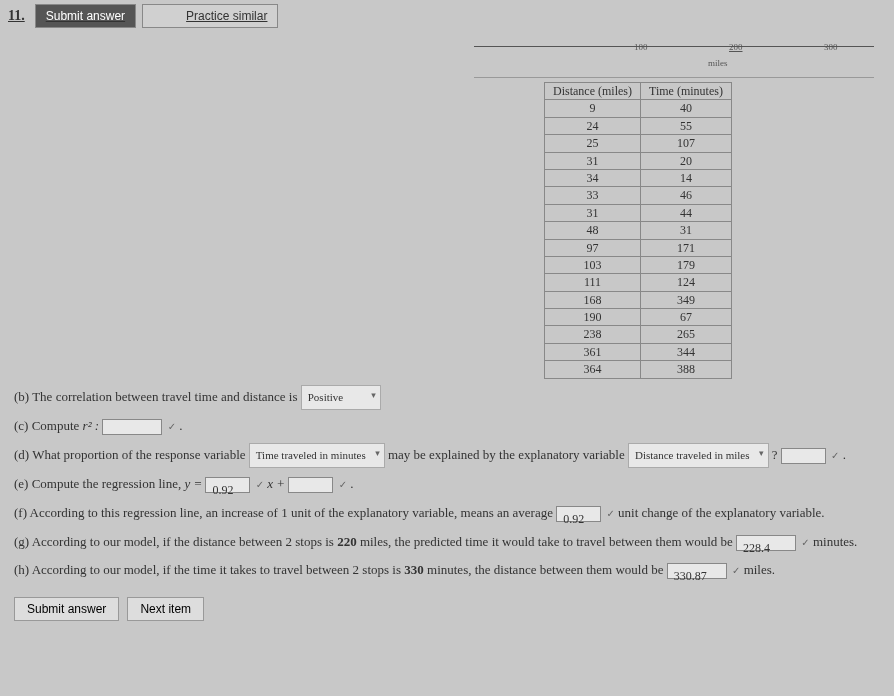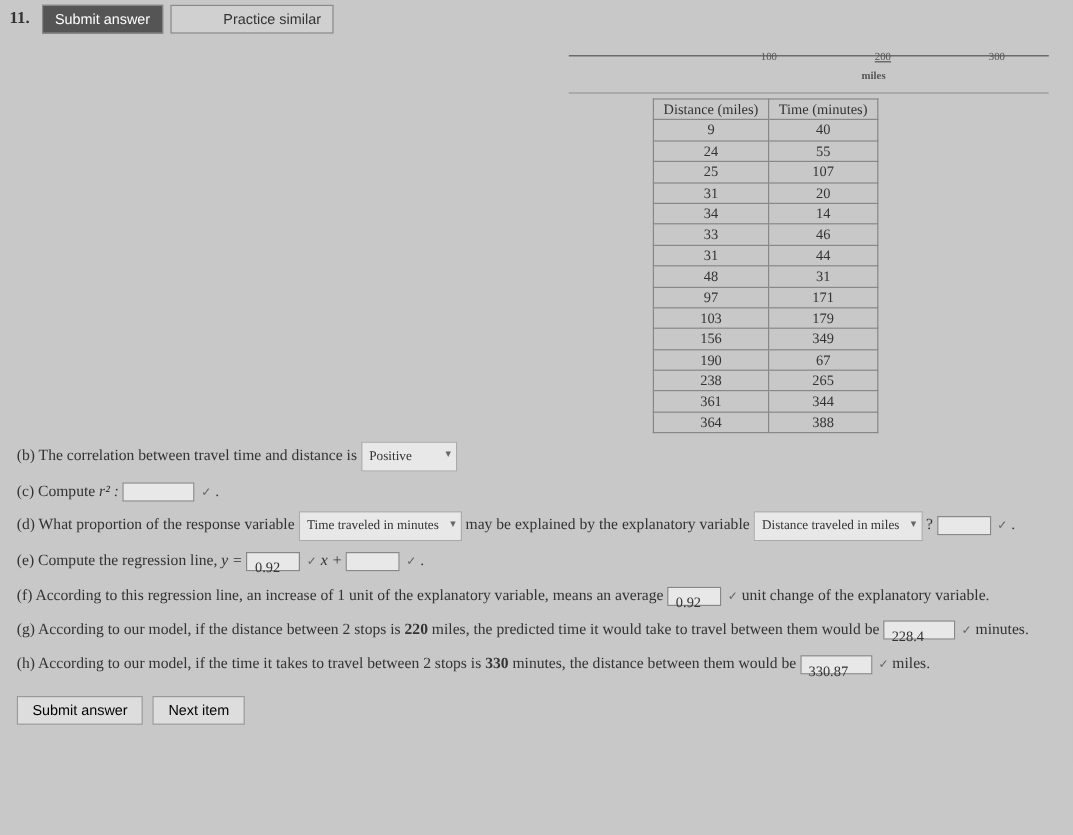--- a/index.html
+++ b/index.html
@@ -11,20 +11,21 @@
       width: 894px;
       height: 696px;
       overflow: hidden;
       position: relative;
     }
     .header {
       display: flex;
       align-items: center;
       padding: 4px 8px;
       gap: 6px;
+      text-decoration: underline;
     }
     .qnum {
       font-weight: bold;
       font-size: 14px;
       margin-right: 4px;
     }
     .btn {
       padding: 4px 10px;
       font-size: 12px;
       border: 1px solid #888;
@@ -51,21 +52,21 @@
     .axis-line {
       position: absolute;
       top: 8px; left: 0; right: 0;
       height: 1px;
       background: #555;
     }
     .tick { position: absolute; top: 4px; font-size: 9px; color: #555; }
     .tick.t100 { left: 160px; }
     .tick.t200 { left: 255px; text-decoration: underline; }
     .tick.t300 { left: 350px; }
-    .axis-label { position: absolute; top: 20px; left: 244px; font-size: 9px; color: #555; font-weight: bold; }
+    .axis-label { position: absolute; top: 20px; left: 234px; font-size: 9px; color: #555; }
     
     .data-table {
       border-collapse: collapse;
       margin-left: 530px;
       margin-top: 4px;
       font-size: 12px;
     }
     .data-table th, .data-table td {
       border: 1px solid #888;
       padding: 1px 8px;
@@ -185,21 +186,25 @@
         </tr>
         <tr>
           <td>97</td>
           <td>171</td>
         </tr>
         <tr>
           <td>103</td>
           <td>179</td>
         </tr>
         <tr>
-          <td>156</td>
+          <td>111</td>
+          <td>124</td>
+        </tr>
+        <tr>
+          <td>168</td>
           <td>349</td>
         </tr>
         <tr>
           <td>190</td>
           <td>67</td>
         </tr>
         <tr>
           <td>238</td>
           <td>265</td>
         </tr>

